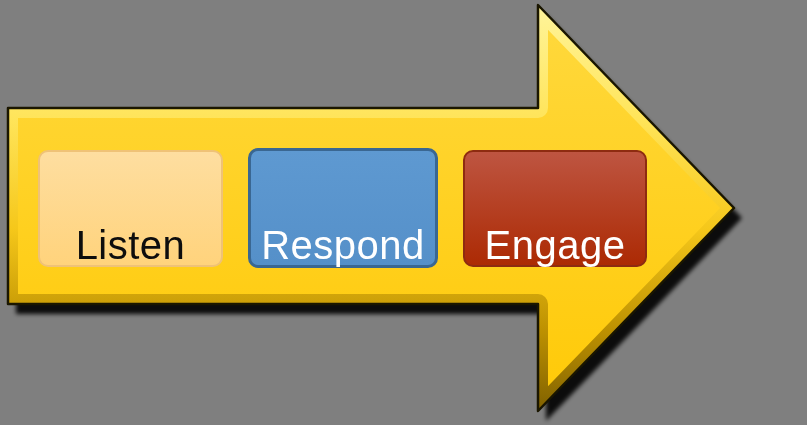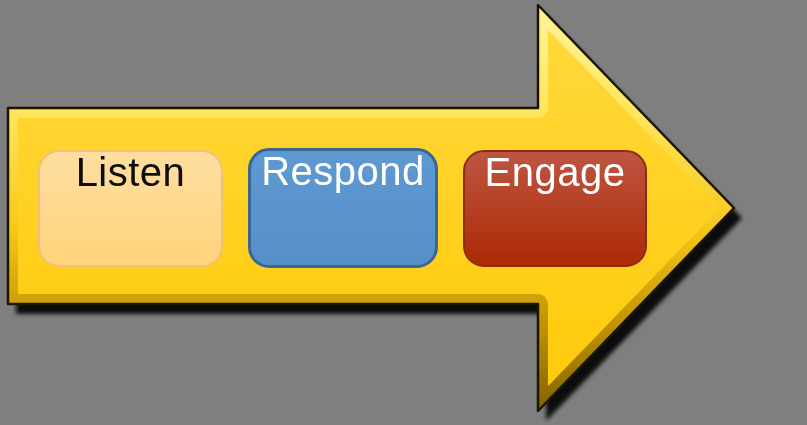--- a/index.html
+++ b/index.html
@@ -19,23 +19,23 @@
     top: 0;
     width: 807px;
     height: 425px;
     display: block;
   }
   .step-card {
     position: absolute;
     box-sizing: border-box;
     border-style: solid;
     border-width: 2.5px;
-    border-radius: 21px;
+    border-radius: 10px;
     display: flex;
-    align-items: flex-start;
+    align-items: flex-end;
     justify-content: center;
   }
   .step-card .step-label {
     font-size: 40px;
     line-height: 1;
     white-space: nowrap;
     letter-spacing: 0.5px;
   }
   #step-0 { left: 38px;  top: 150px; width: 185px; height: 117px; }
   #step-1 { left: 248px; top: 148px; width: 190px; height: 120px; border-width: 3px; }

